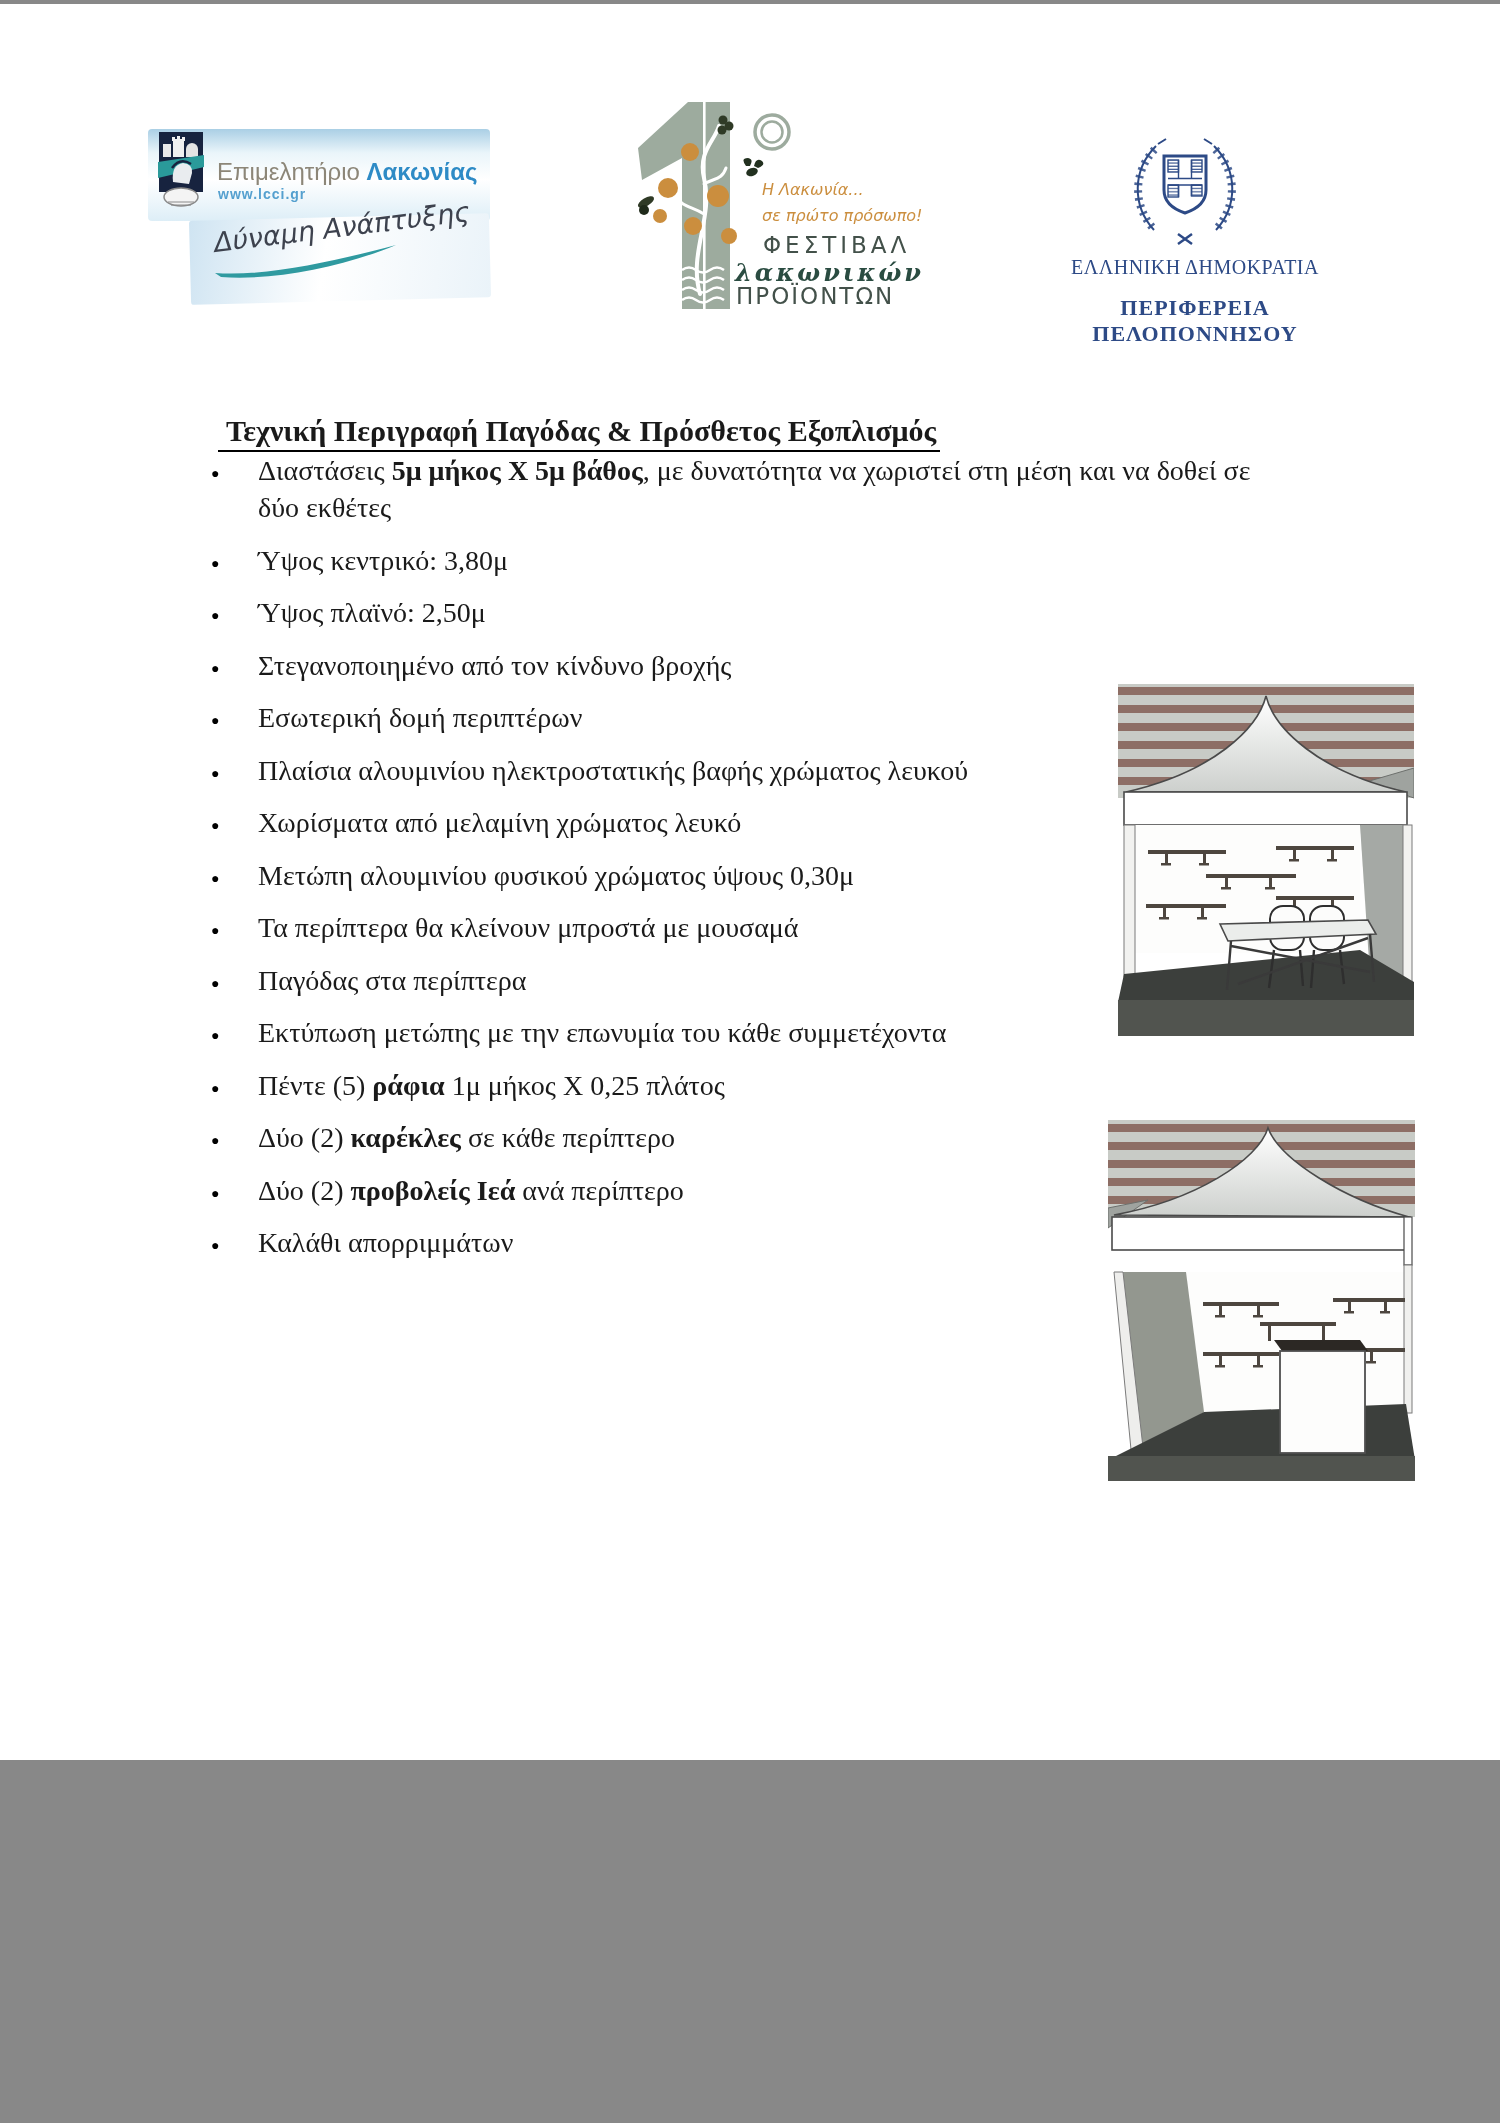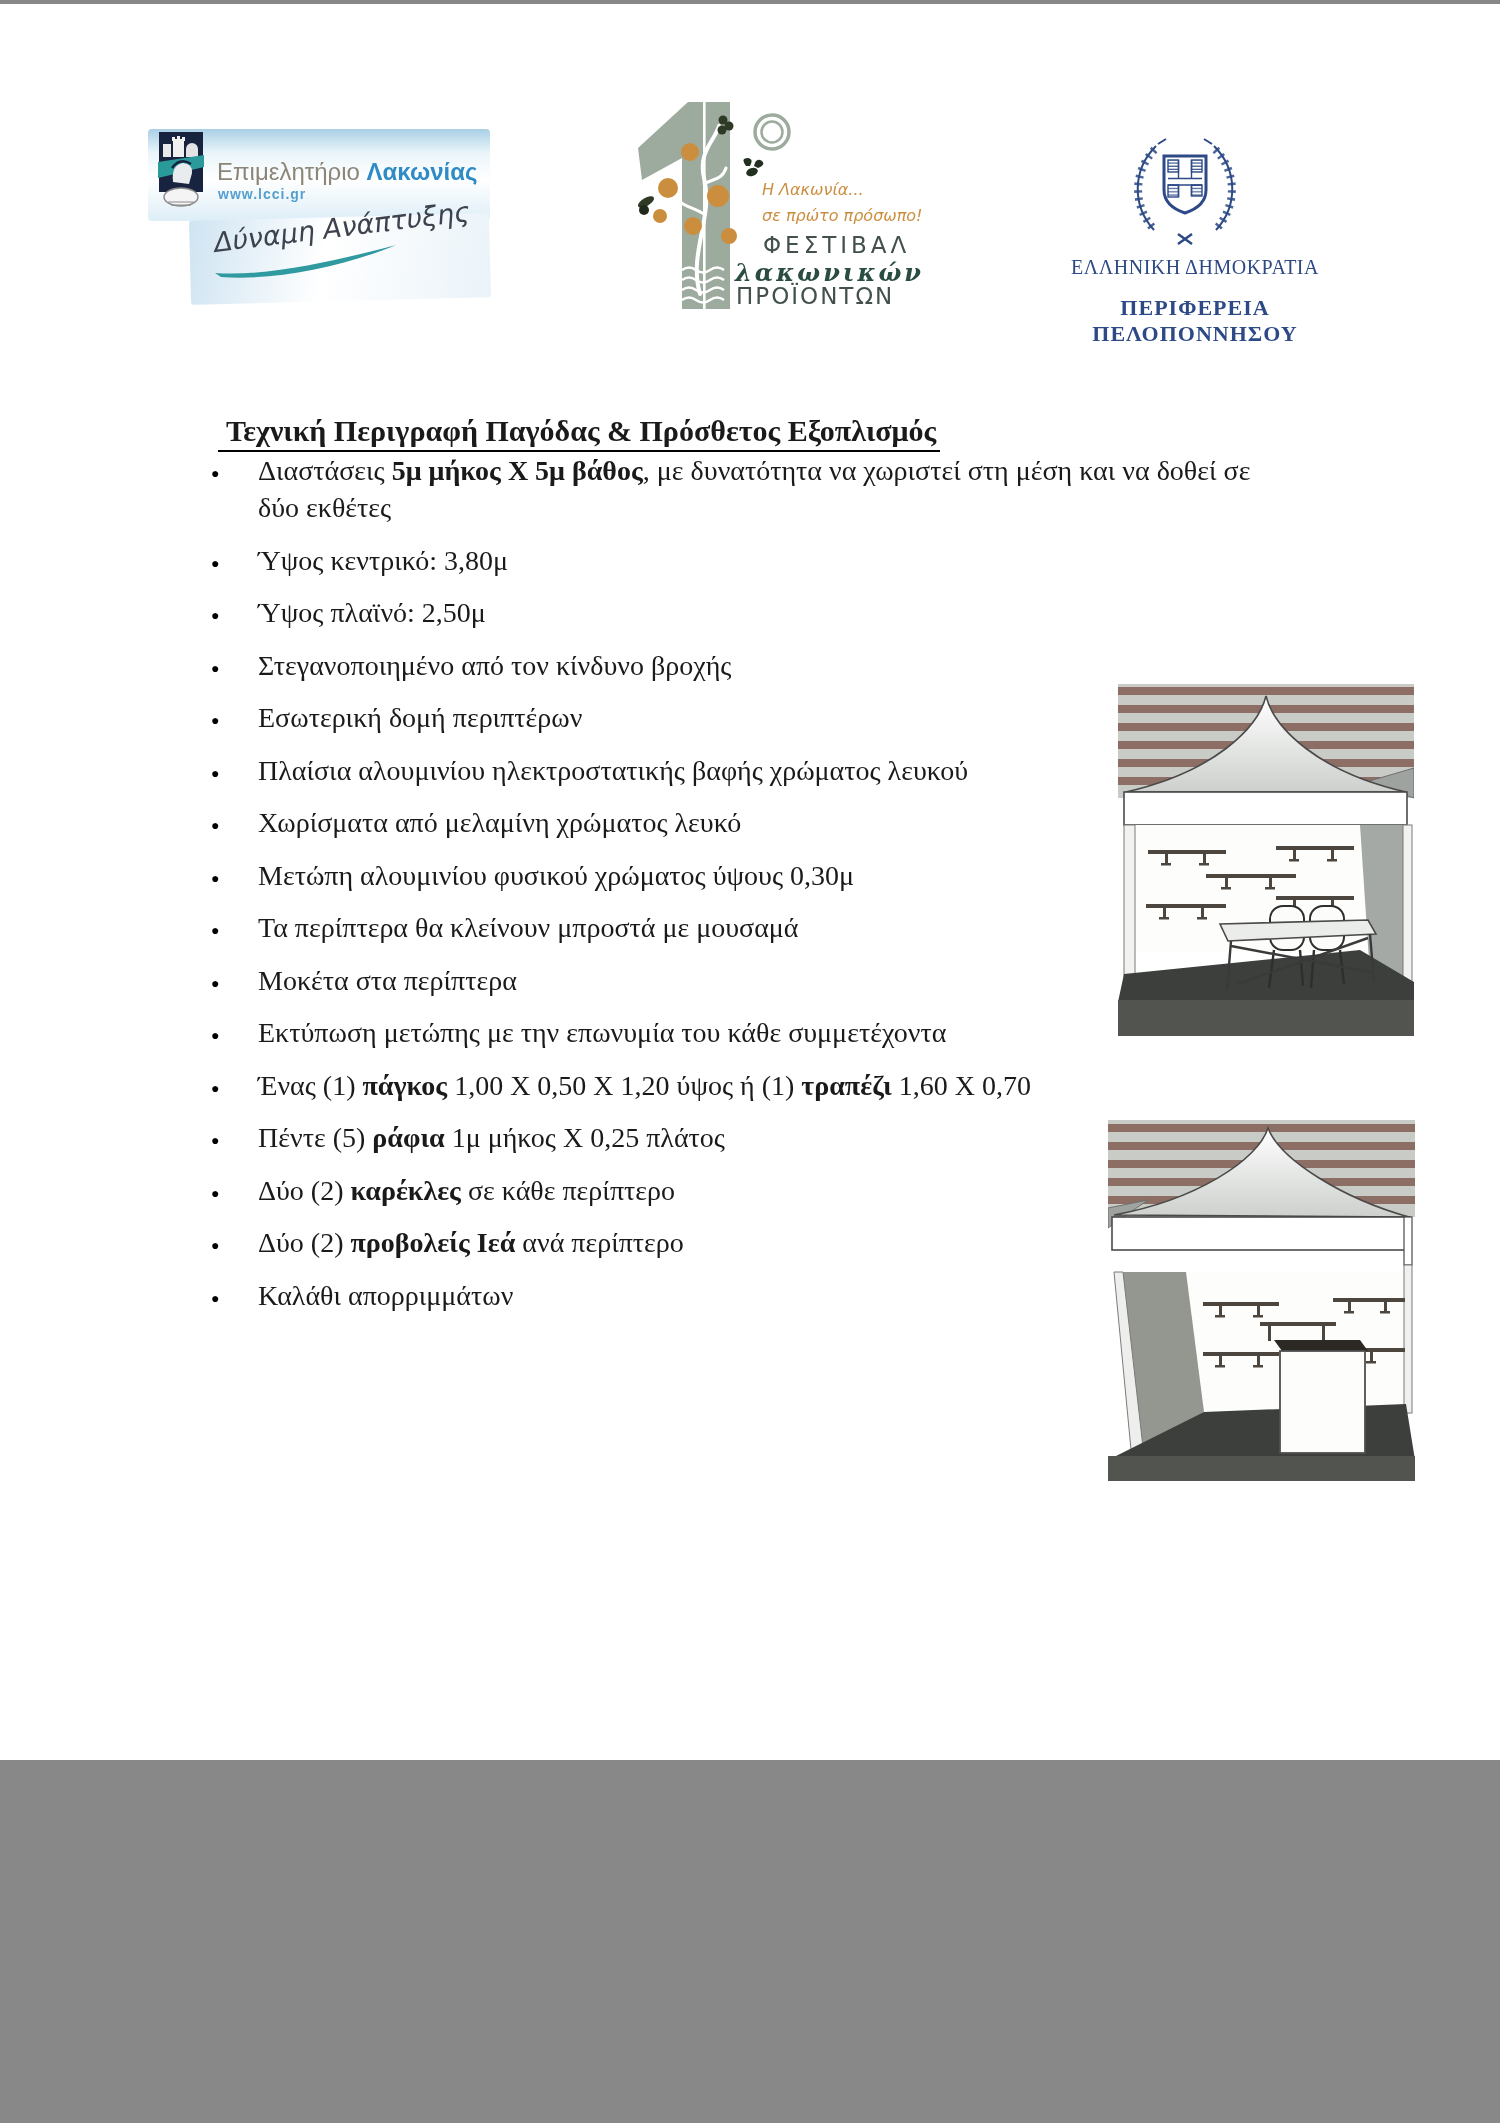--- a/index.html
+++ b/index.html
@@ -182,23 +182,22 @@
   <ul class="specs">
       <li><span>Διαστάσεις </span><b>5μ μήκος Χ 5μ βάθος</b><span>, με δυνατότητα να χωριστεί στη μέση και να δοθεί σε δύο εκθέτες</span></li>
       <li><span>Ύψος κεντρικό: 3,80μ</span></li>
       <li><span>Ύψος πλαϊνό: 2,50μ</span></li>
       <li><span>Στεγανοποιημένο από τον κίνδυνο βροχής</span></li>
       <li><span>Εσωτερική δομή περιπτέρων</span></li>
       <li><span>Πλαίσια αλουμινίου ηλεκτροστατικής βαφής χρώματος λευκού</span></li>
       <li><span>Χωρίσματα από μελαμίνη χρώματος λευκό</span></li>
       <li><span>Μετώπη αλουμινίου φυσικού χρώματος ύψους 0,30μ</span></li>
       <li><span>Τα περίπτερα θα κλείνουν μπροστά με μουσαμά</span></li>
-      <li><span>Μοκέτα στα περίπτερα</span></li>
+      <li><span>Παγόδας στα περίπτερα</span></li>
       <li><span>Εκτύπωση μετώπης με την επωνυμία του κάθε συμμετέχοντα</span></li>
-      <li><span>Ένας (1) </span><b>πάγκος</b><span> 1,00 Χ 0,50 Χ 1,20 ύψος ή (1) </span><b>τραπέζι</b><span> 1,60 Χ 0,70</span></li>
       <li><span>Πέντε (5) </span><b>ράφια</b><span> 1μ μήκος Χ 0,25 πλάτος</span></li>
       <li><span>Δύο (2) </span><b>καρέκλες</b><span> σε κάθε περίπτερο</span></li>
       <li><span>Δύο (2) </span><b>προβολείς Ιεά</b><span> ανά περίπτερο</span></li>
       <li><span>Καλάθι απορριμμάτων</span></li>
     </ul>
 
   <svg class="tent1" width="296" height="352" viewBox="0 0 296 352">
     <defs>
       <linearGradient id="roof1" x1="0" y1="0" x2="0" y2="1">
         <stop offset="0" stop-color="#ffffff"></stop>

